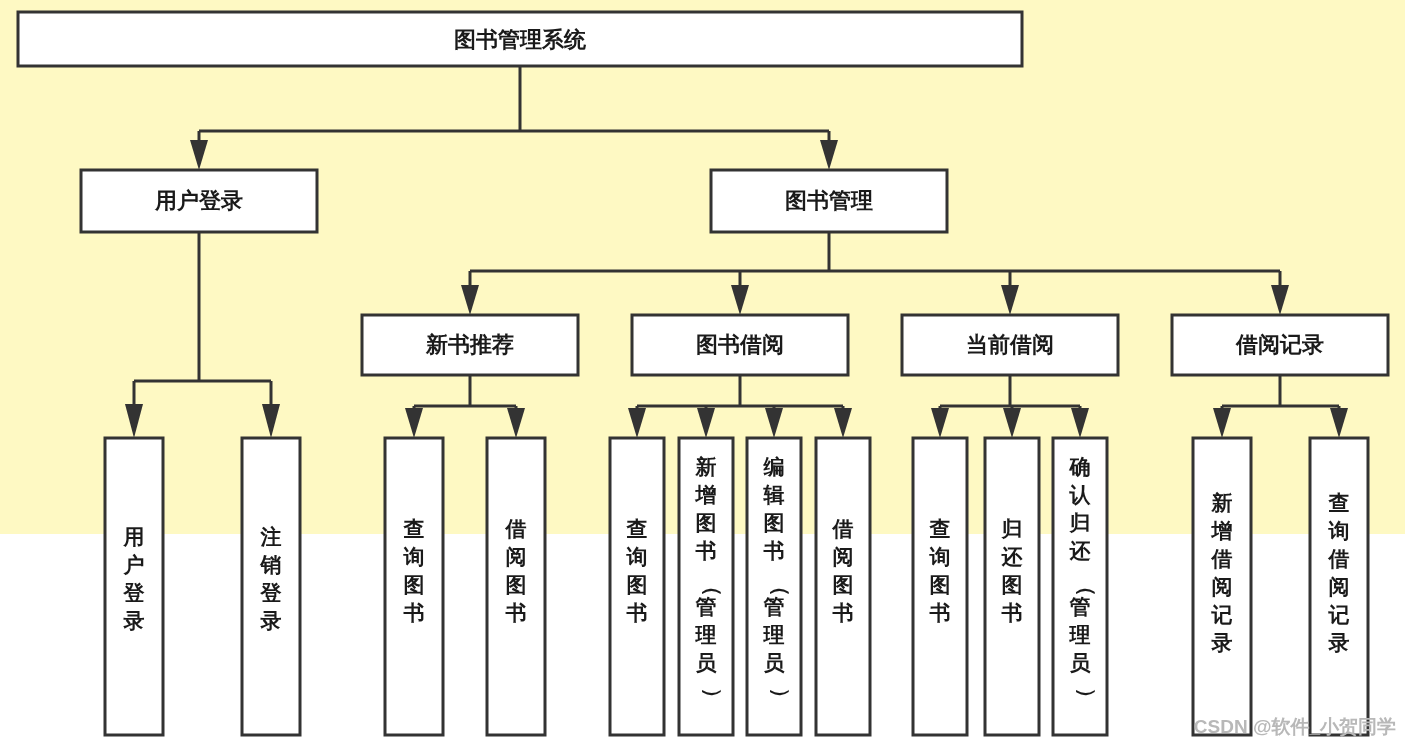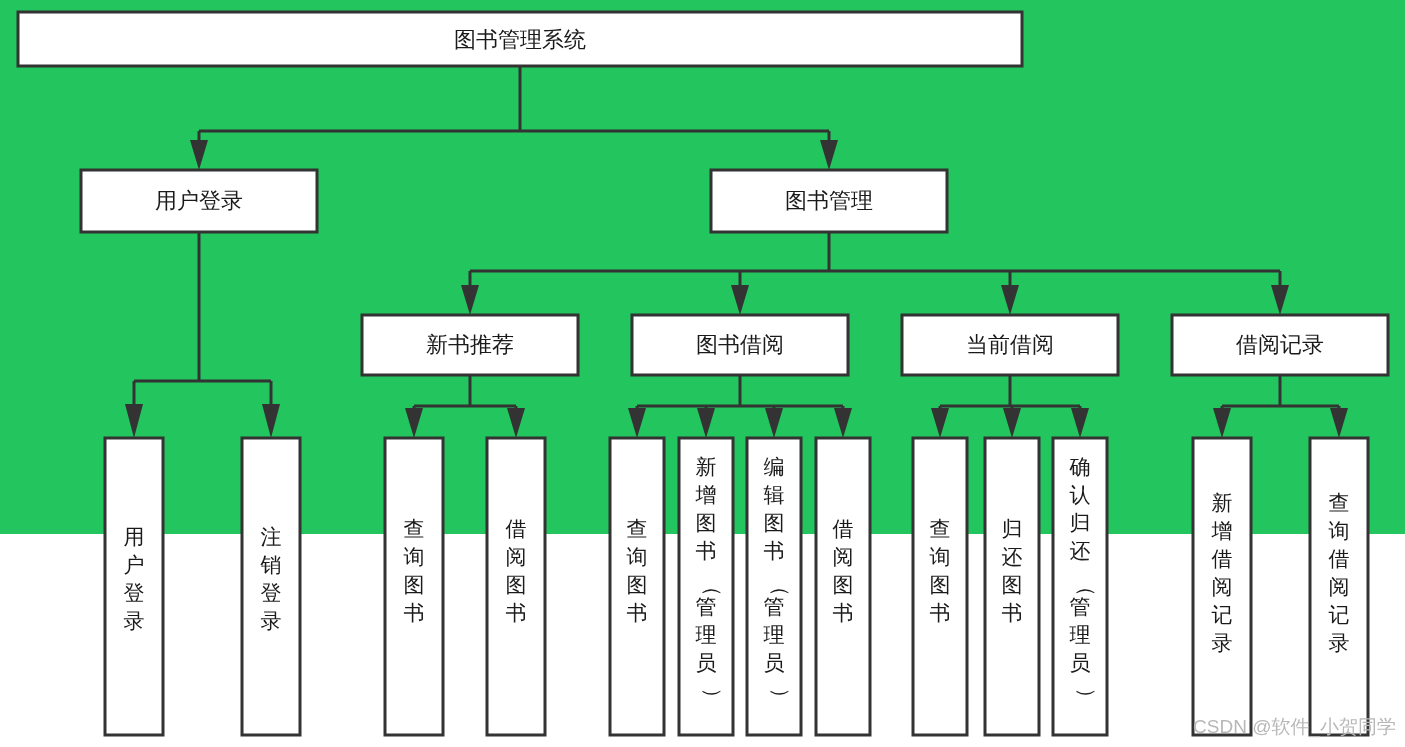--- a/index.html
+++ b/index.html
@@ -10,21 +10,22 @@
   body {
     width: 1405px;
     height: 747px;
     font-family: "Liberation Sans", "DejaVu Sans", sans-serif;
     overflow: hidden;
   }
   #diagram-root {
     position: relative;
     width: 1405px;
     height: 534px;
-    background: #22c55e;
+    background: #fef9c3;
+    font-weight: bold;
   }
   svg.diagram-svg {
     position: absolute;
     top: 0;
     left: 0;
     width: 1405px;
     height: 747px;
     display: block;
   }
   .node-box {

